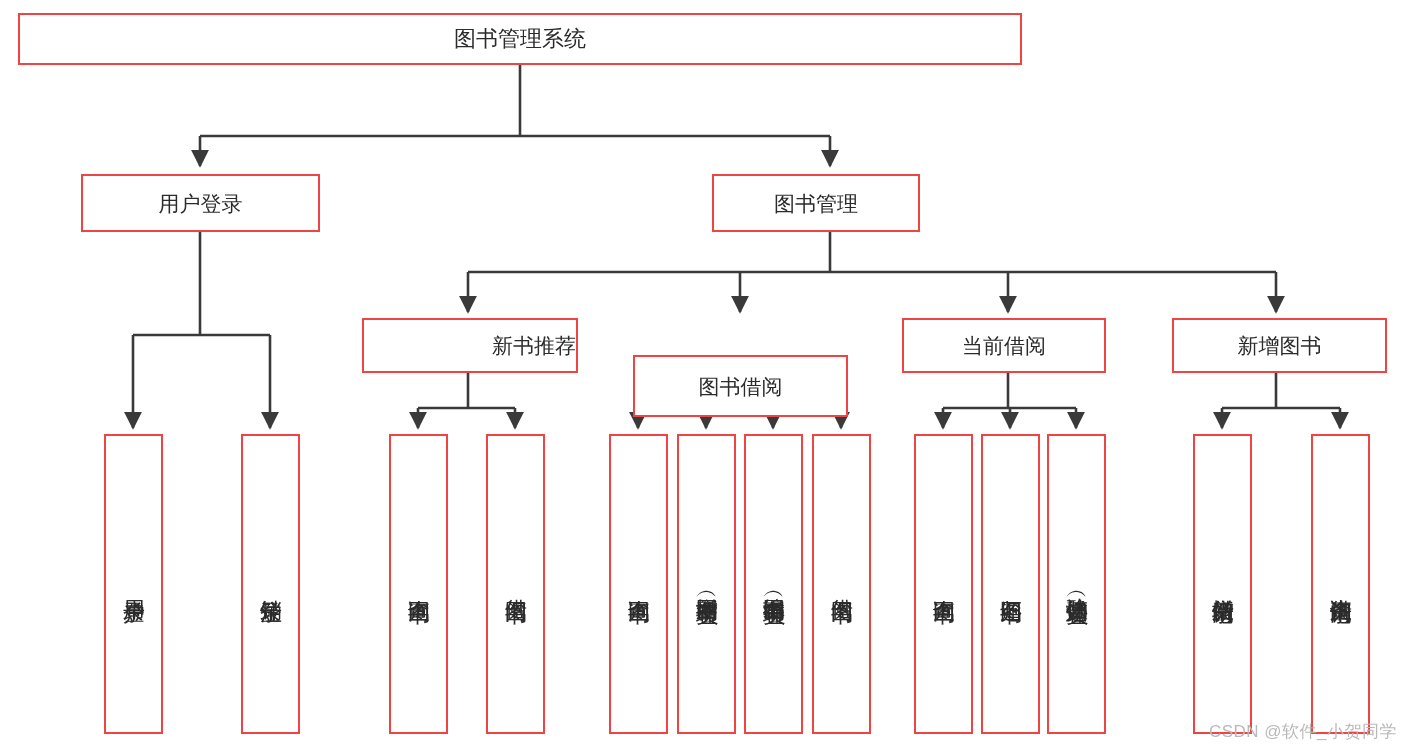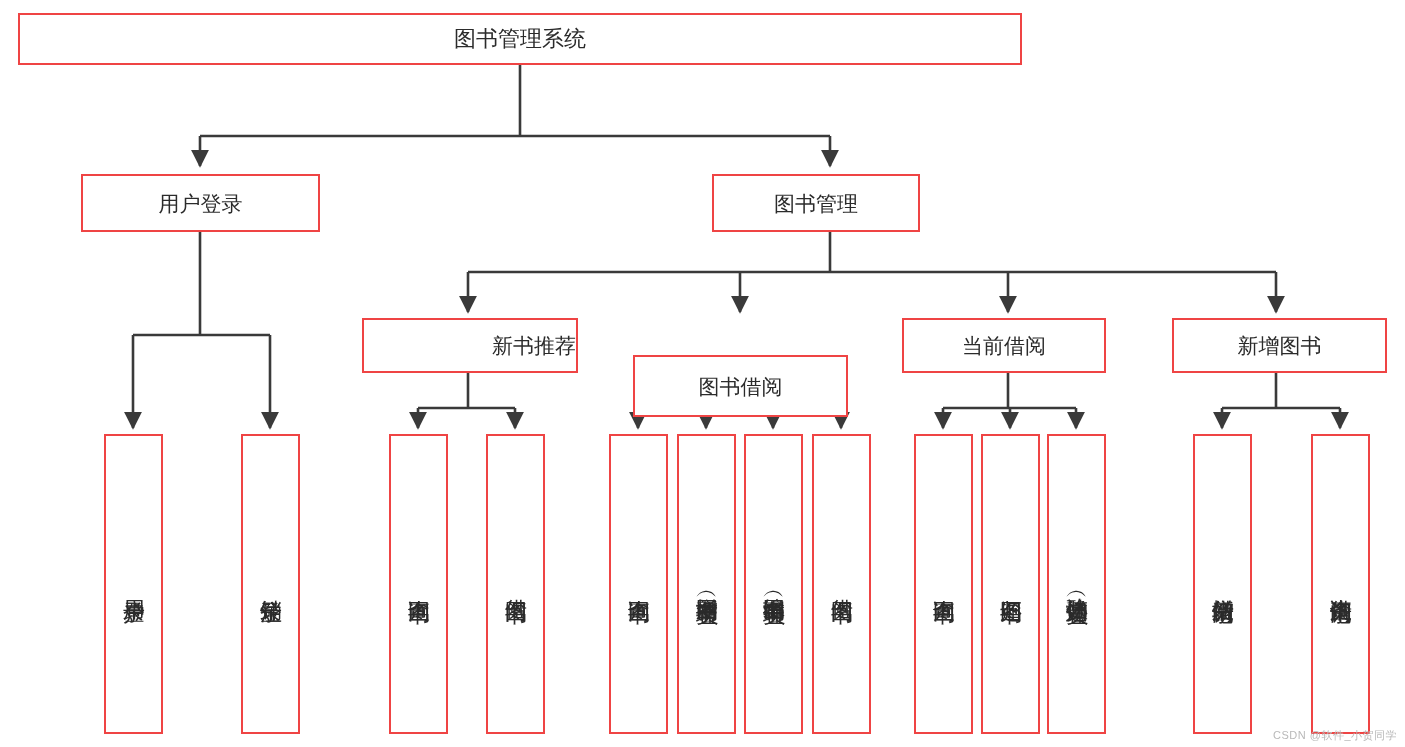--- a/index.html
+++ b/index.html
@@ -58,21 +58,21 @@
     text-orientation: upright;
     font-size: 22px;
     line-height: 1.22;
     letter-spacing: 1px;
     white-space: nowrap;
   }
   #watermark {
     position: absolute;
     right: 8px;
     bottom: 4px;
-    font-size: 11px;
+    font-size: 17px;
     color: #b9b9b9;
     white-space: nowrap;
     letter-spacing: 0.5px;
   }
 </style>
 </head>
 <body>
 
 <div id="canvas">
 

